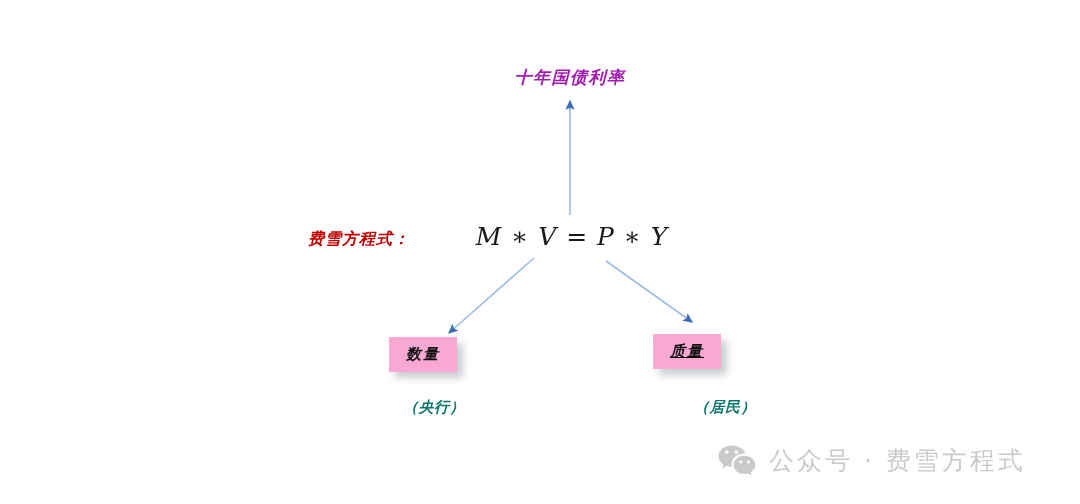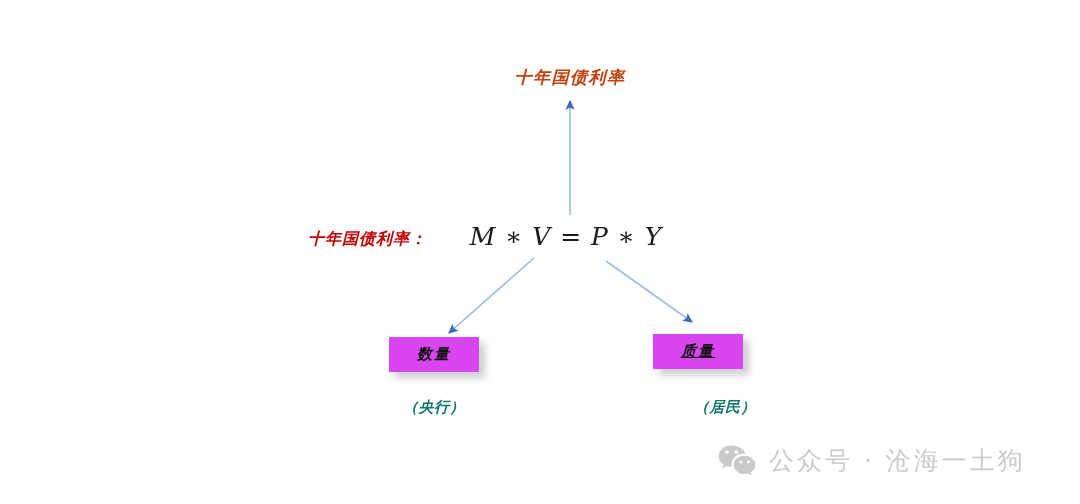--- a/index.html
+++ b/index.html
@@ -43,21 +43,21 @@
     position: absolute;
     left: 0;
     top: 66px;
     width: 1080px;
     text-align: center;
     font-family: "DejaVu Serif", "Liberation Serif", serif;
     font-size: 17px;
     font-weight: bold;
     font-style: italic;
     letter-spacing: 1.5px;
-    color: #c2410c;
+    color: #a21caf;
     white-space: nowrap;
   }
   .node-label-top > span { position: relative; left: 30px; }
 
   .equation-caption {
     position: absolute;
     left: 308px;
     top: 229px;
     font-family: "DejaVu Serif", "Liberation Serif", serif;
     font-size: 16px;
@@ -72,28 +72,28 @@
     left: 0;
     top: 222px;
     width: 1080px;
     text-align: center;
     font-family: "DejaVu Serif", "Liberation Serif", serif;
     font-size: 25px;
     font-style: italic;
     color: #1a1a1a;
     white-space: nowrap;
   }
-  .equation > span { position: relative; left: 26px; letter-spacing: 1px; }
+  .equation > span { position: relative; left: 32px; letter-spacing: 1px; }
 
   
   .node-box {
     position: absolute;
-    width: 90px;
+    width: 68px;
     height: 35px;
-    background: #d946ef;
+    background: #f9a8d4;
     box-shadow: 6px 6px 7px rgba(120,125,135,0.38);
     display: flex;
     align-items: center;
     justify-content: center;
   }
   .node-box .box-text {
     font-family: "DejaVu Serif", "Liberation Serif", serif;
     font-size: 15px;
     font-weight: bold;
     font-style: italic;
@@ -157,37 +157,37 @@
     <g>
       <line x1="606" y1="261" x2="692" y2="322" stroke="#9dbbe4" stroke-width="1.6" marker-end="url(#ah)"></line>
     </g>
   </svg>
 
 
   <div class="node-label-top">
     <span>十年国债利率</span>
   </div>
 
-  <div class="equation-caption">十年国债利率：</div>
+  <div class="equation-caption">费雪方程式：</div>
 
   <div class="equation">
     <span>M ∗ V = P ∗ Y</span>
   </div>
 
   <div class="node-box" id="box-quantity">
     <span class="box-text">数量</span>
   </div>
   <div class="node-box" id="box-quality">
     <span class="box-text">质量</span>
   </div>
 
   <div class="sub-label" id="sublabel-quantity">（央行）</div>
   <div class="sub-label" id="sublabel-quality">（居民）</div>
 
   <div class="watermark">
     <svg class="wechat-icon" width="38" height="32" viewBox="0 0 38 32" xmlns="http://www.w3.org/2000/svg">
       <path fill="#c9cacb" d="M13.6 0.4C6.4 0.4 0.6 5.2 0.6 11.1c0 3.4 1.9 6.4 4.9 8.4l-1.2 3.9 4.4-2.3c1.4 0.4 2.6 0.6 4 0.6 0.4 0 0.8 0 1.2-0.1 -0.2-0.8-0.3-1.6-0.3-2.4 0-5.9 5.6-10.6 12.6-10.6 0.5 0 0.9 0 1.3 0.1C26.3 4.1 20.6 0.4 13.6 0.4z M8.9 8.9c-1 0-1.8-0.8-1.8-1.8 0-1 0.8-1.8 1.8-1.8 1 0 1.8 0.8 1.8 1.8C10.7 8.1 9.9 8.9 8.9 8.9z M18.3 8.9c-1 0-1.8-0.8-1.8-1.8 0-1 0.8-1.8 1.8-1.8 1 0 1.8 0.8 1.8 1.8C20.1 8.1 19.3 8.9 18.3 8.9z"></path>
       <path fill="#c9cacb" d="M37.4 19.9c0-5-4.9-9.1-10.9-9.1 -6 0-10.9 4.1-10.9 9.1 0 5 4.9 9.1 10.9 9.1 1.2 0 2.4-0.2 3.5-0.5l3.7 2 -1-3.3C35.5 25.4 37.4 22.8 37.4 19.9z M22.9 18.5c-0.8 0-1.5-0.7-1.5-1.5 0-0.8 0.7-1.5 1.5-1.5 0.8 0 1.5 0.7 1.5 1.5C24.4 17.8 23.7 18.5 22.9 18.5z M30.5 18.5c-0.8 0-1.5-0.7-1.5-1.5 0-0.8 0.7-1.5 1.5-1.5 0.8 0 1.5 0.7 1.5 1.5C32 17.8 31.3 18.5 30.5 18.5z"></path>
     </svg>
-    <span class="wm-text">公众号 · 沧海一土狗</span>
+    <span class="wm-text">公众号 · 费雪方程式</span>
   </div>
 
 </div>
 
 </body></html>

